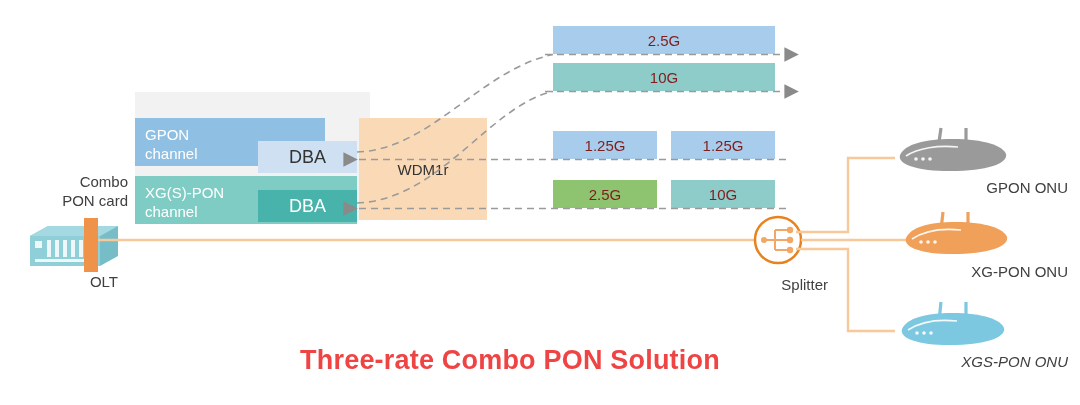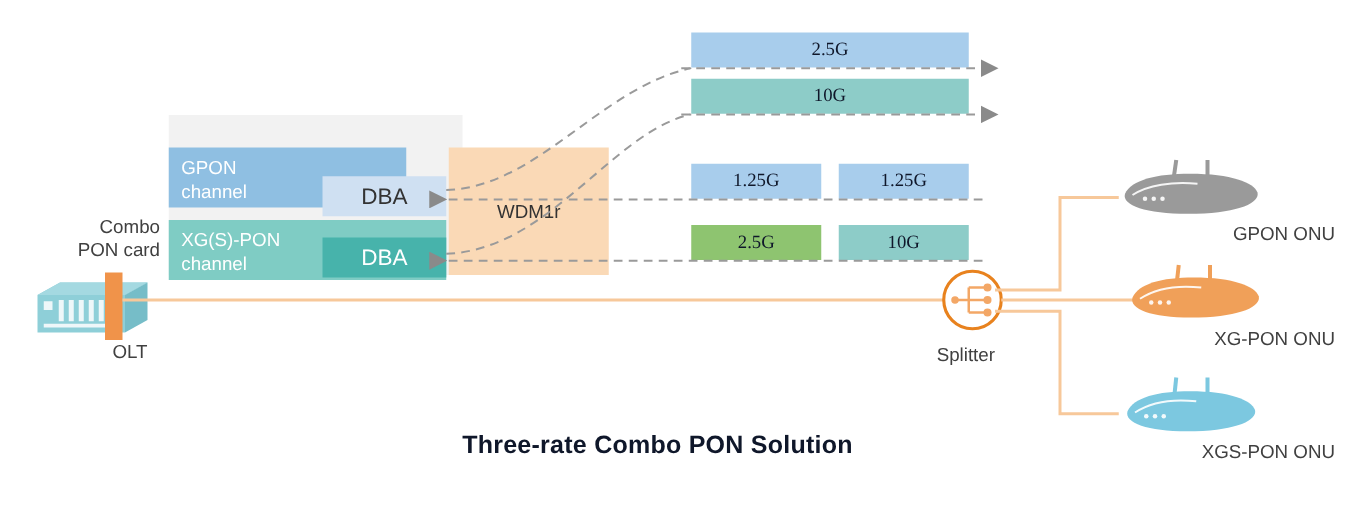--- a/index.html
+++ b/index.html
@@ -23,27 +23,26 @@
   
   .lbl {
     color: #404040;
     font-size: 15px;
     line-height: 19px;
     white-space: pre;
   }
   .lbl-center { text-align: right; }
 
   #title-text {
-    color: #0f172a;
-    font-size: 20px;
+    color: #ef4444;
+    font-size: 27px;
     font-weight: bold;
     letter-spacing: 0.2px;
     text-align: center;
     width: 100%;
-    margin-left: 16px;
   }
 
   
   #card-panel {
     background: #f2f2f2;
   }
 
   
   .chan {
     box-sizing: border-box;
@@ -74,23 +73,22 @@
     justify-content: center;
   }
   #wdm-label { color: #333333; font-size: 15px; }
 
   
   .rate-bar {
     box-sizing: border-box;
     display: flex;
     align-items: center;
     justify-content: center;
-    color: #0f172a;
+    color: #7f1d1d;
     font-size: 15px;
-    font-family: Liberation Serif, serif;
   }
 
   svg.overlay {
     position: absolute;
     left: 0; top: 0;
     width: 1080px; height: 405px;
     pointer-events: none;
   }
 </style>
 </head>
@@ -233,25 +231,25 @@
         <circle cx="931" cy="333" r="1.8"></circle>
       </g>
     </g>
   </svg>
 
   <div class="abs lbl lbl-center" style="left:23px; top:172px; width:105px;">Combo
 PON card</div>
 
   <div class="abs lbl lbl-center" style="left:28px; top:272px; width:90px;">OLT</div>
 
-  <div class="abs lbl lbl-center" style="left:696px; top:275px; width:100px;">Splitter</div>
+  <div class="abs lbl lbl-center" style="left:728px; top:275px; width:100px;">Splitter</div>
 
   <div class="abs lbl lbl-center" style="left:893px; top:178px; width:175px;">GPON ONU</div>
 
   <div class="abs lbl lbl-center" style="left:893px; top:262px; width:175px;">XG-PON ONU</div>
 
-  <div class="abs lbl lbl-center" style="left:893px; top:352px; width:175px;">XGS-PON ONU</div>
+  <div class="abs lbl lbl-center" style="left:893px; top:352px; width:175px;font-style:italic;">XGS-PON ONU</div>
 
   <div class="abs" style="left:0px; top:345px; width:1020px;">
     <div id="title-text">Three-rate Combo PON Solution</div>
   </div>
 
 </div>
 
 </body></html>

